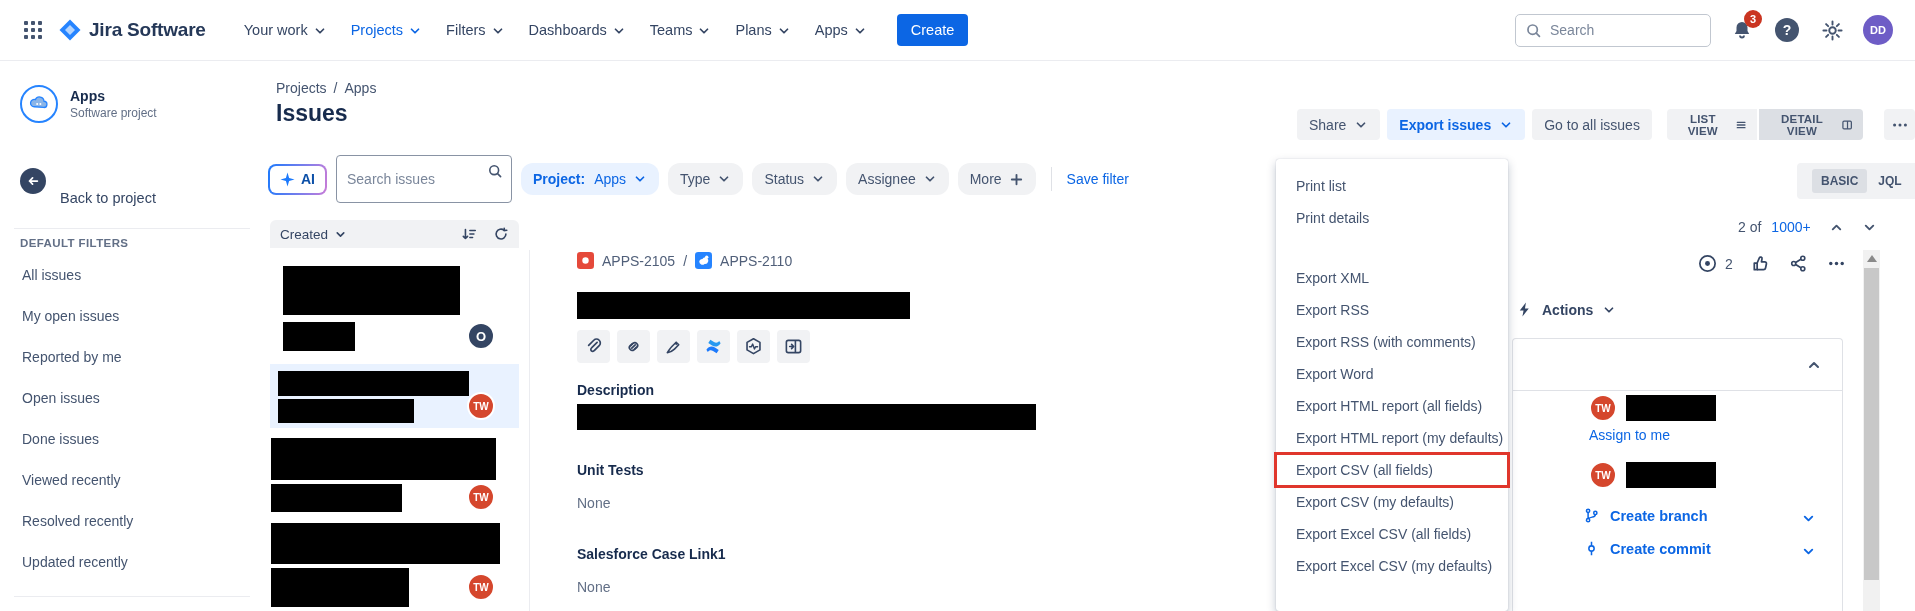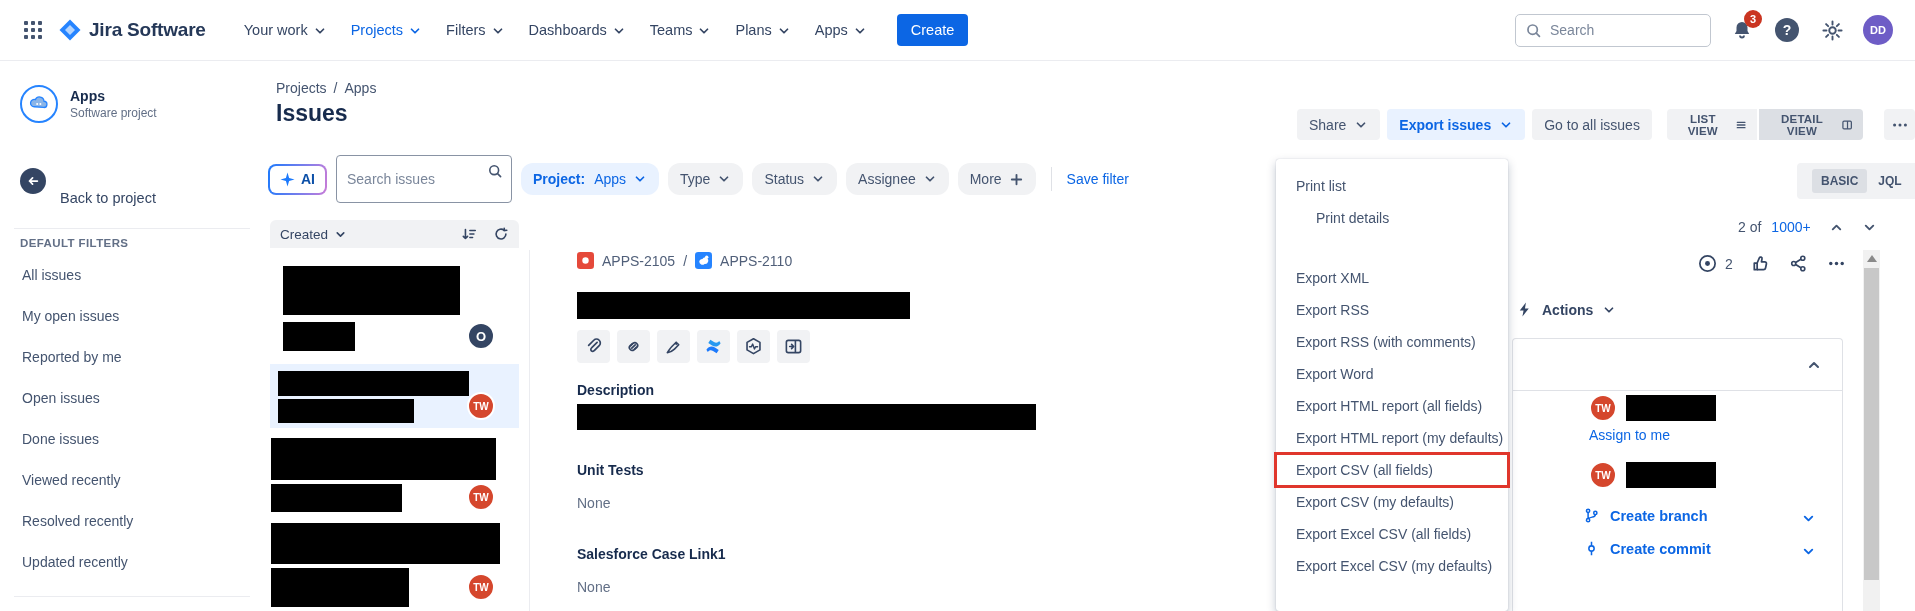--- a/index.html
+++ b/index.html
@@ -134,21 +134,21 @@
   .assignlink { position:absolute; left:76px; top:88px; font-size:14px; color:#0C66E4; background:none; border:none;
                 cursor:pointer; font-family:inherit; }
   .devlink { position:absolute; display:flex; align-items:center; gap:10px; font-size:14.5px; font-weight:600; color:#0C66E4;
              background:none; border:none; cursor:pointer; font-family:inherit; }
   .devchev { position:absolute; right:26px; display:flex; cursor:pointer; }
 
   
   .exmenu { position:absolute; left:1276px; top:159px; width:232px; height:452px; background:#fff; border-radius:3px;
             box-shadow:0 4px 10px rgba(9,30,66,.25), 0 0 1px rgba(9,30,66,.31); padding-top:11px; z-index:40; }
   .mi { height:32px; line-height:32px; padding:0 20px; font-size:14px; color:#44546F; cursor:pointer; white-space:nowrap; }
-  .mi.gap-after { margin-bottom:28px;margin-left:20px; }
+  .mi.gap-after { margin-bottom:28px; }
   .mi.hl { outline:3px solid #E0362C; outline-offset:-1px; position:relative; z-index:2; }
 
   
   .vscroll { position:absolute; left:1863px; top:250px; width:17px; bottom:0; background:#F1F1F1; }
   .vscroll .arr { position:absolute; top:5px; left:4px; width:0; height:0; border-left:5px solid transparent;
                   border-right:5px solid transparent; border-bottom:7px solid #8A8A8A; }
   .vscroll .thumb { position:absolute; top:18px; left:1px; width:15px; height:312px; background:#C8C8C8; cursor:grab; }
 
   svg { display:block; }
 </style>

